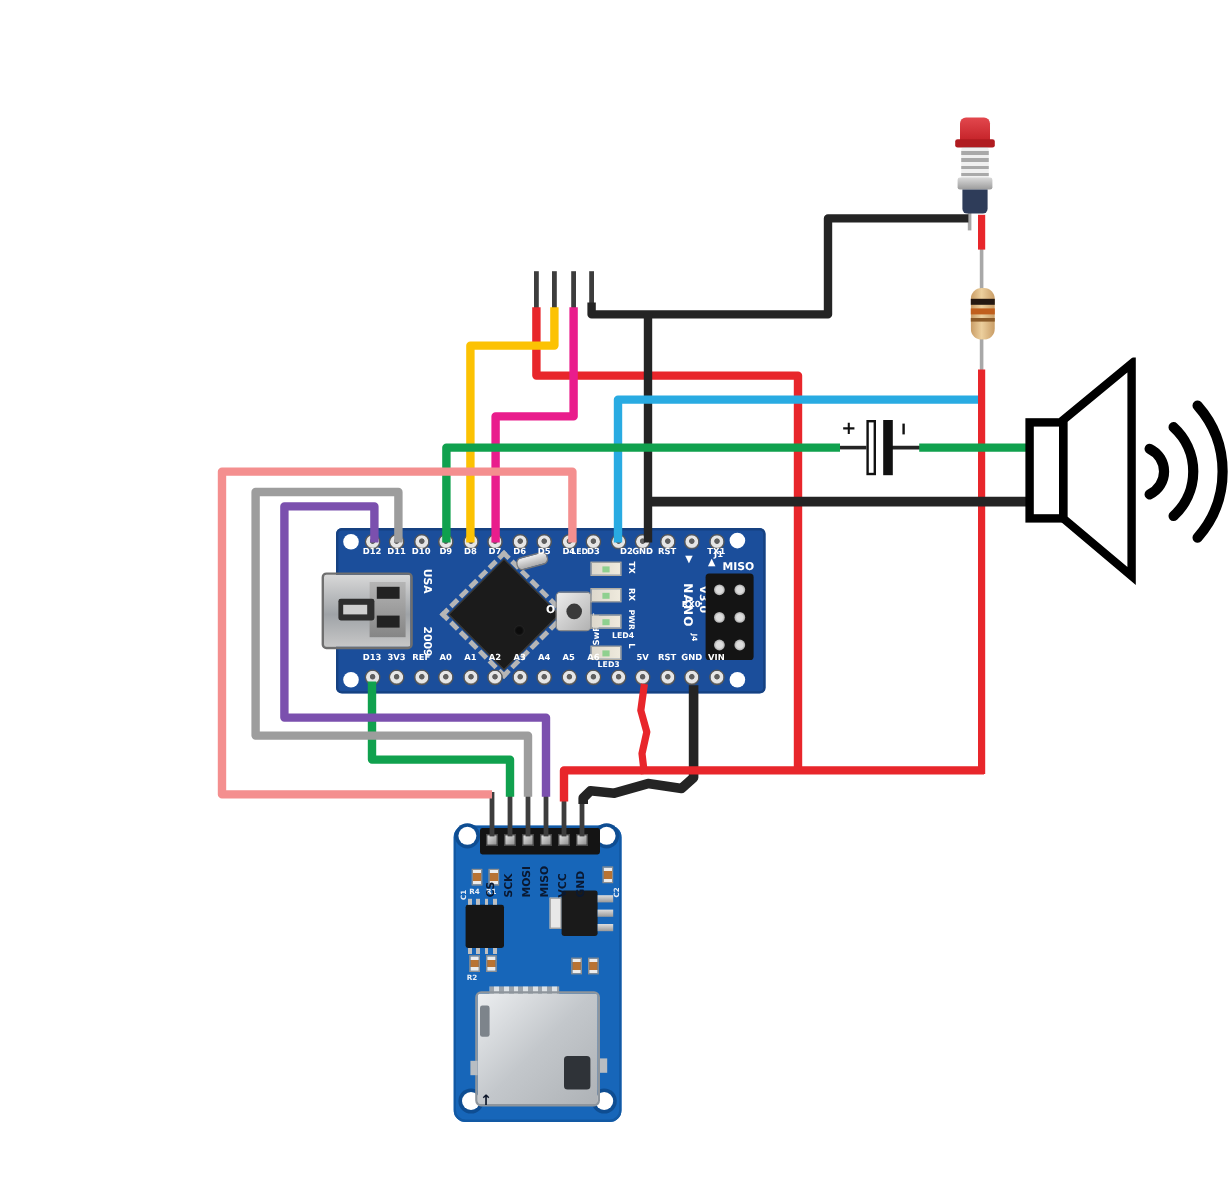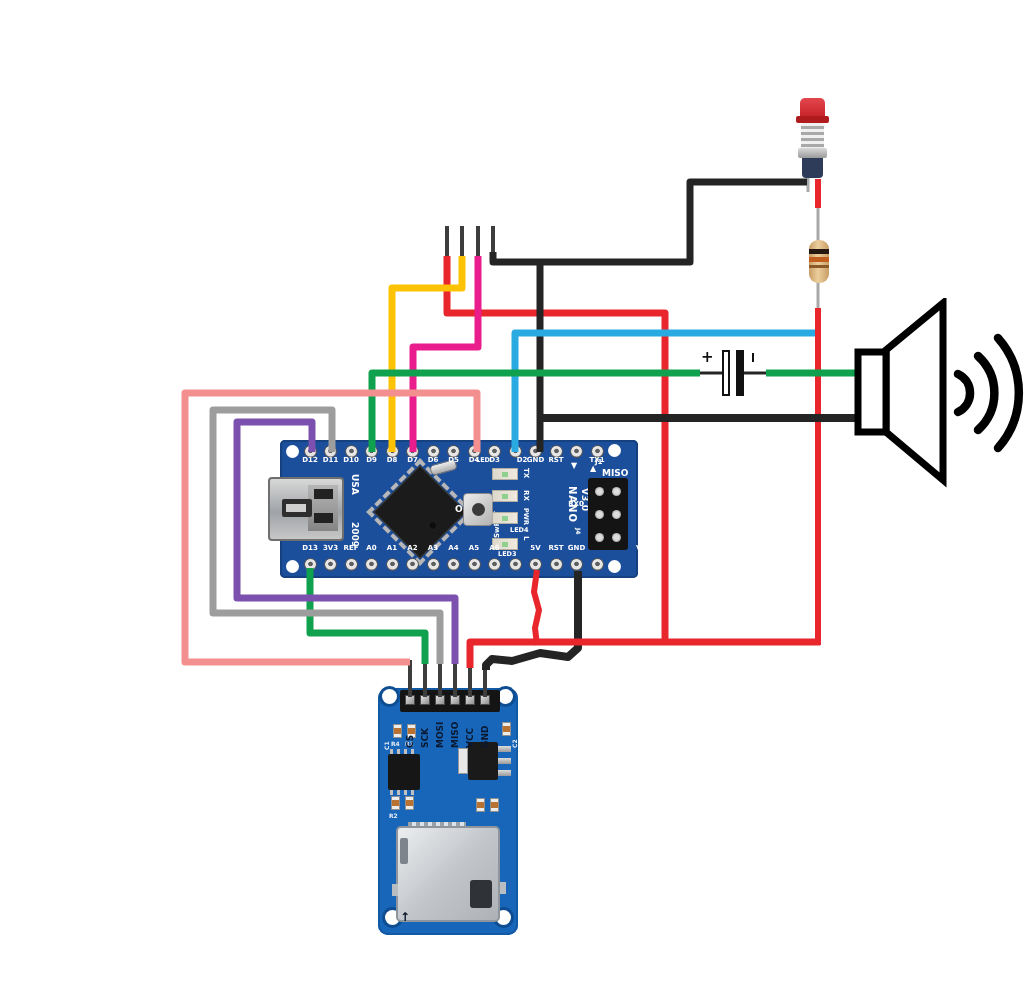--- a/index.html
+++ b/index.html
@@ -156,21 +156,21 @@
       <div class="npin" style="left: 208px; top: 118px;"></div>
       <div class="nlab" style="left: 203.5px; top: 104px; width: 22px;">A6</div>
       <div class="npin" style="left: 228.5px; top: 118px;"></div>
       <div class="npin" style="left: 249px; top: 118px;"></div>
       <div class="nlab" style="left: 244.5px; top: 104px; width: 22px;">5V</div>
       <div class="npin" style="left: 269.5px; top: 118px;"></div>
       <div class="nlab" style="left: 265px; top: 104px; width: 22px;">RST</div>
       <div class="npin" style="left: 290px; top: 118px;"></div>
       <div class="nlab" style="left: 285.5px; top: 104px; width: 22px;">GND</div>
       <div class="npin" style="left: 310.5px; top: 118px;"></div>
-      <div class="nlab" style="left: 306px; top: 104px; width: 22px; padding-left: 46px;">VIN</div>
+      <div class="nlab" style="left: 306px; top: 104px; width: 22px;">VIN</div>
     </div>
 
   <div class="board" style="left:378px;top:688px;width:140px;height:247px;background:#1766b9;border-radius:10px;box-shadow:inset 0 0 0 2px #1259a4;">
     <div class="hole" style="left:4px;top:1px;width:15px;height:15px;box-shadow:0 0 0 3px #0e4d92;"></div>
     <div class="hole" style="left:120px;top:1px;width:15px;height:15px;box-shadow:0 0 0 3px #0e4d92;"></div>
     <div class="hole" style="left:7px;top:222px;width:15px;height:15px;box-shadow:0 0 0 3px #0e4d92;"></div>
     <div class="hole" style="left:118px;top:222px;width:15px;height:15px;box-shadow:0 0 0 3px #0e4d92;"></div>
 
     <div class="abs" style="left:22px;top:2px;width:100px;height:22px;background:#141414;border-radius:2px;"></div>
 

